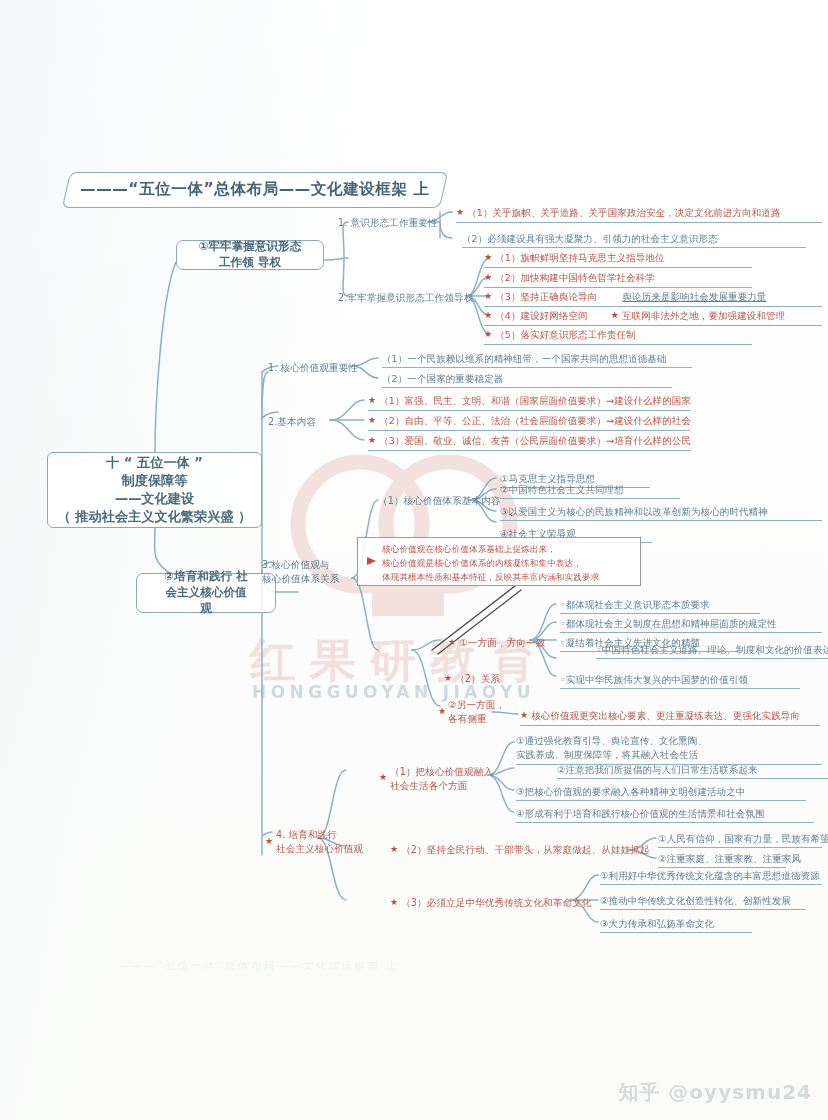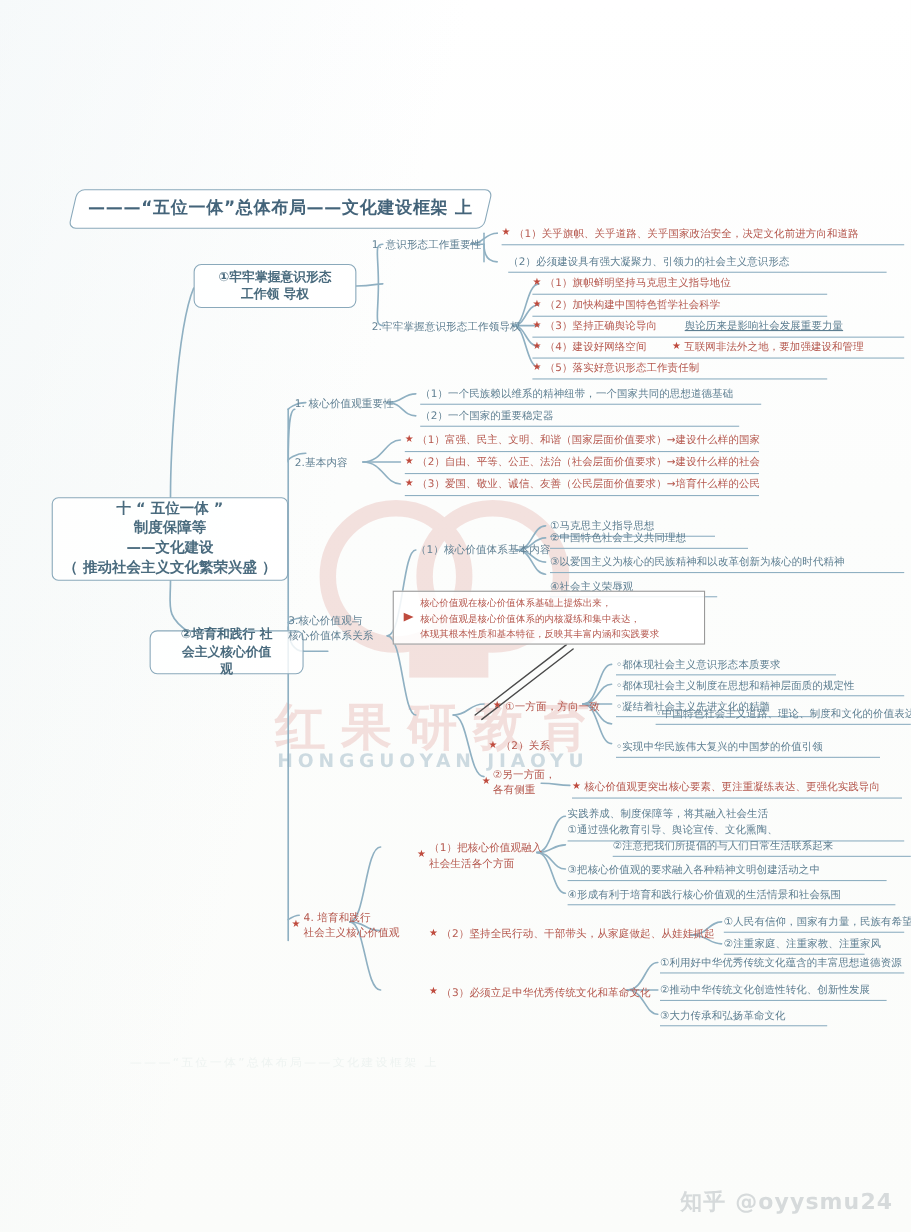--- a/index.html
+++ b/index.html
@@ -64,21 +64,21 @@
     transform:skewX(-13deg);
     border-width:1.7px;border-radius:7px;
     background:rgba(255,255,255,.9);
   }
   #title-box .inner{transform:skewX(13deg);font-size:15.5px;letter-spacing:.6px;white-space:nowrap;color:#44647a;}
   #root-box{
     left:47px;top:452px;width:215px;height:76px;
     font-size:13.2px;border-radius:6px;flex-direction:column;padding:4px 6px;
   }
   #root-box .l{display:block;width:100%;white-space:nowrap;}
-  #node1-box{left:176px;top:240px;width:148px;height:40px;font-size:11.6px;border-radius:7px;padding:2px 18px;flex-direction:column;}
+  #node1-box{left:176px;top:240px;width:148px;height:30px;font-size:11.6px;border-radius:7px;padding:2px 18px;flex-direction:column;}
   #node2-box{left:136px;top:573px;width:140px;height:40px;font-size:11.6px;border-radius:7px;padding:2px 24px;flex-direction:column;}
   
   .lbl{
     position:absolute;color:#5f7f92;font-size:9.6px;line-height:1.42;
     white-space:nowrap;letter-spacing:.1px;
   }
   .lbl.red{color:#b4564c;}
   
   .leaf{
     position:absolute;font-size:9.5px;color:#5d7e91;line-height:1.4;
@@ -336,22 +336,22 @@
   <span style="display:block;">4. 培育和践行</span>
   <span style="display:block;">社会主义核心价值观</span>
 </div>
 
 <div class="lbl red" style="left:390px;top:765px;">
   <span class="star" style="position:absolute;left:-11px;top:6px;">★</span>
   <span style="display:block;">（1）把核心价值观融入</span>
   <span style="display:block;">社会生活各个方面</span>
 </div>
 <div class="leaf ul" style="left:516px;top:734px;width:306px;white-space:normal;line-height:1.45;">
+  <span style="display:block;">①通过强化教育引导、舆论宣传、文化熏陶、</span>
   <span style="display:block;">实践养成、制度保障等，将其融入社会生活</span>
-  <span style="display:block;">①通过强化教育引导、舆论宣传、文化熏陶、</span>
 </div>
 <div class="leaf ul" style="left:516px;top:763px;width:274px;margin-left:41px;">
   <span>②注意把我们所提倡的与人们日常生活联系起来</span>
 </div>
 <div class="leaf ul" style="left:516px;top:785px;width:290px;">
   <span>③把核心价值观的要求融入各种精神文明创建活动之中</span>
 </div>
 <div class="leaf ul" style="left:516px;top:807px;width:298px;">
   <span>④形成有利于培育和践行核心价值观的生活情景和社会氛围</span>
 </div>

